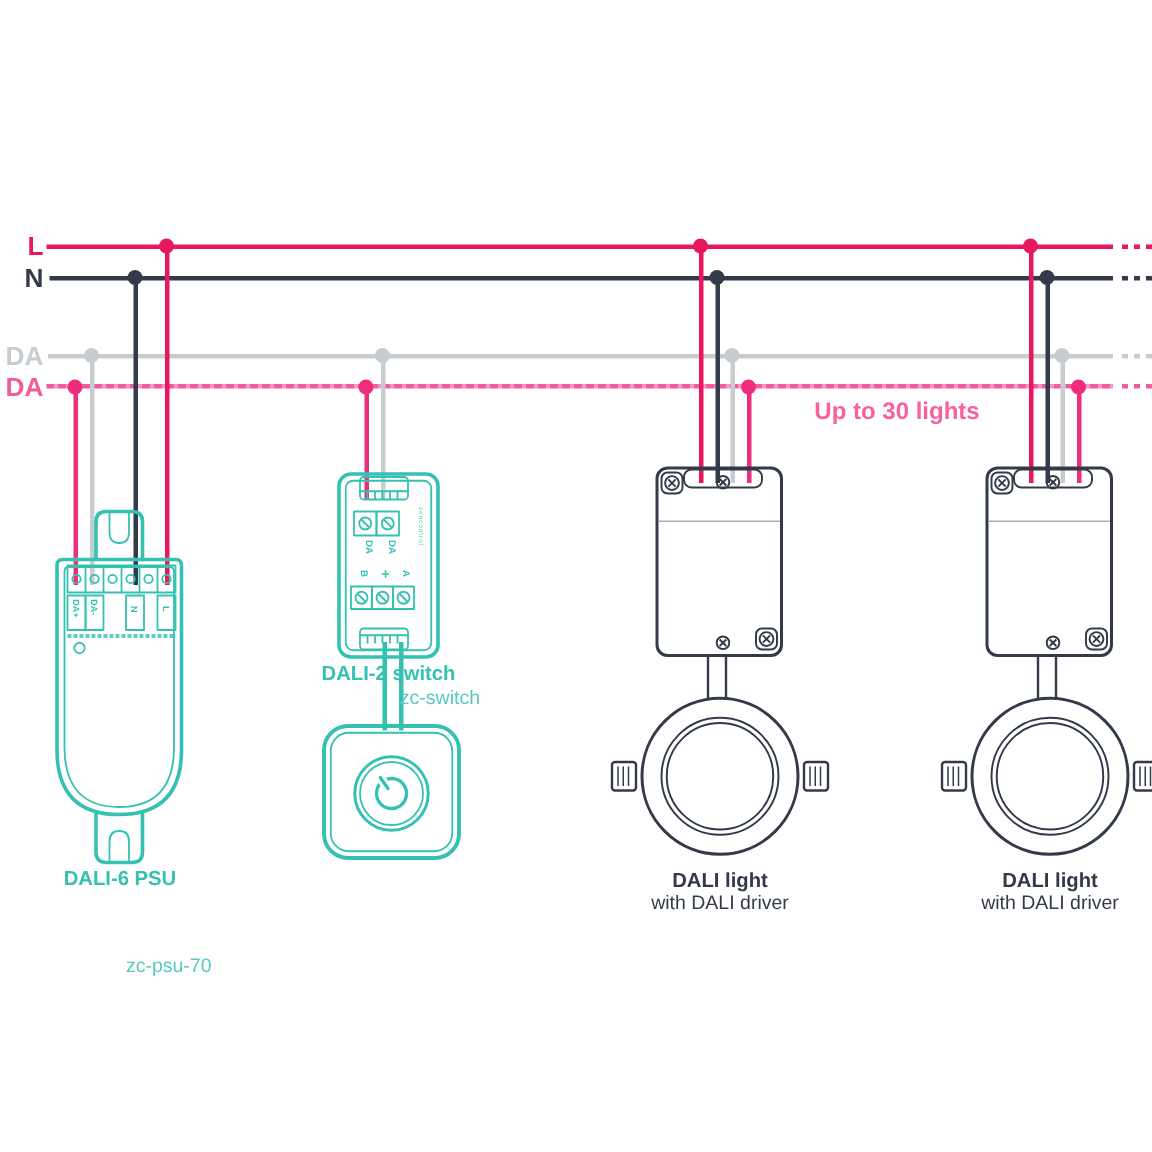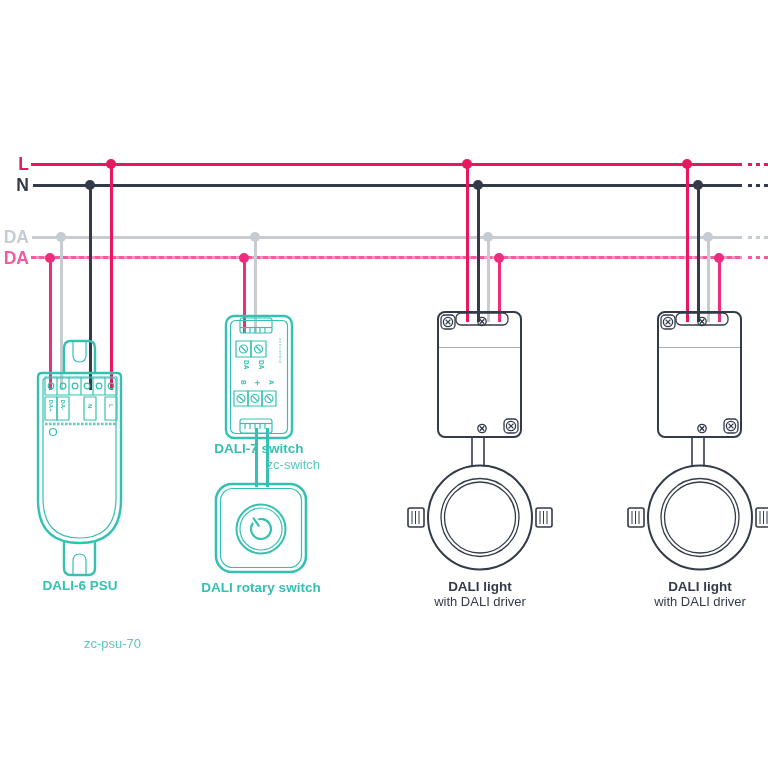--- a/index.html
+++ b/index.html
@@ -53,20 +53,21 @@
   <div class="dash dash-live" style="left:748px;top:163px;"></div>
   <div class="dash dash-neu" style="left:748px;top:184px;"></div>
   <div class="dash dash-gray" style="left:748px;top:236px;"></div>
   <div class="dash dash-pink" style="left:748px;top:256px;"></div>
 
   <div class="bus-label" style="left:2px;top:155px;color:var(--live);">L</div>
   <div class="bus-label" style="left:2px;top:176px;color:var(--neutral);">N</div>
   <div class="bus-label" style="left:2px;top:228px;color:var(--da-gray);">DA</div>
   <div class="bus-label" style="left:2px;top:249px;color:var(--da-pink);">DA</div>
 
+  <div class="note">Up to 30 lights</div>
 
   <div class="v c-pinkw" style="left:48.5px;top:258px;height:132px;"></div>
   <div class="v c-gray" style="left:59.5px;top:237px;height:153px;"></div>
   <div class="v c-neu" style="left:88.5px;top:185px;height:205px;"></div>
   <div class="v c-live" style="left:109.5px;top:164px;height:226px;"></div>
 
   <div class="v c-pinkw" style="left:242.5px;top:258px;height:75px;"></div>
   <div class="v c-gray" style="left:253.5px;top:237px;height:96px;"></div>
 
   <div class="v c-live" style="left:465.5px;top:164px;height:158px;"></div>
@@ -186,35 +187,34 @@
     <g class="t1">
       <rect x="20" y="108" width="32" height="14" rx="2.5"></rect>
       <line x1="20" y1="112.5" x2="52" y2="112.5"></line>
       <line x1="25" y1="112.5" x2="25" y2="118"></line>
         <line x1="30" y1="112.5" x2="30" y2="118"></line>
       <line x1="35" y1="112.5" x2="35" y2="118"></line>
         <line x1="40" y1="112.5" x2="40" y2="118"></line>
       <line x1="45" y1="112.5" x2="45" y2="118"></line>
     </g>
   </svg>
-  <div class="dev-title" style="left:198px;top:441px;width:122px;">DALI-7 switch</div>
+  <div class="dev-title" style="left:198px;top:441px;width:122px;">DALI-2 switch</div>
   <div class="dev-sub" style="left:198px;top:457px;width:122px;">zc-switch</div>
 
   <svg class="dev" style="left:212px;top:479px;" width="98" height="98" viewBox="0 0 98 98">
     <rect class="t2" x="4" y="5" width="90" height="88" rx="16" style="stroke-width:2.6"></rect>
     <rect class="t1" x="8.5" y="9.5" width="81" height="79" rx="12"></rect>
     <circle class="tw2" cx="49" cy="50" r="24.5"></circle>
     <circle class="t1" cx="49" cy="50" r="21"></circle>
     <g transform="rotate(-35 49 50)">
       <circle class="tw2" cx="49" cy="50" r="10" style="stroke-width:2.2"></circle>
       <line x1="49" y1="36" x2="49" y2="44" stroke="#ffffff" stroke-width="6"></line>
       <line x1="49" y1="37" x2="49" y2="46" stroke="var(--teal)" stroke-width="2.2" stroke-linecap="round"></line>
     </g>
   </svg>
-  <div class="dev-title" style="left:180px;top:580px;width:162px;">DALI rotary switch</div>
 
   <svg class="dev" style="left:405px;top:308px;" width="150" height="270" viewBox="0 0 150 270">
     <rect class="d2" x="33" y="4" width="83" height="125" rx="7"></rect>
     <g class="d1">
       <rect x="51" y="5" width="52" height="12" rx="5"></rect>
       <circle cx="77" cy="13.5" r="4.2"></circle>
       <line x1="74.8" y1="11.3" x2="79.2" y2="15.7"></line>
         <line x1="79.2" y1="11.3" x2="74.8" y2="15.7"></line>
     </g>
     <g class="d1">

